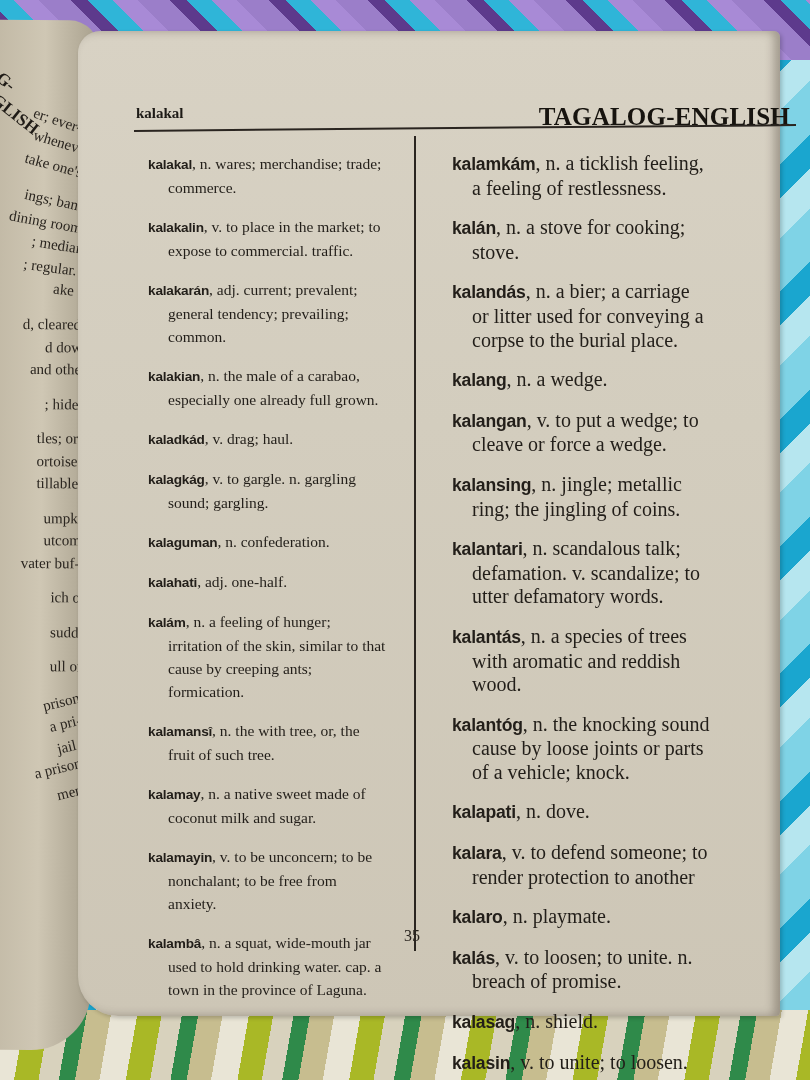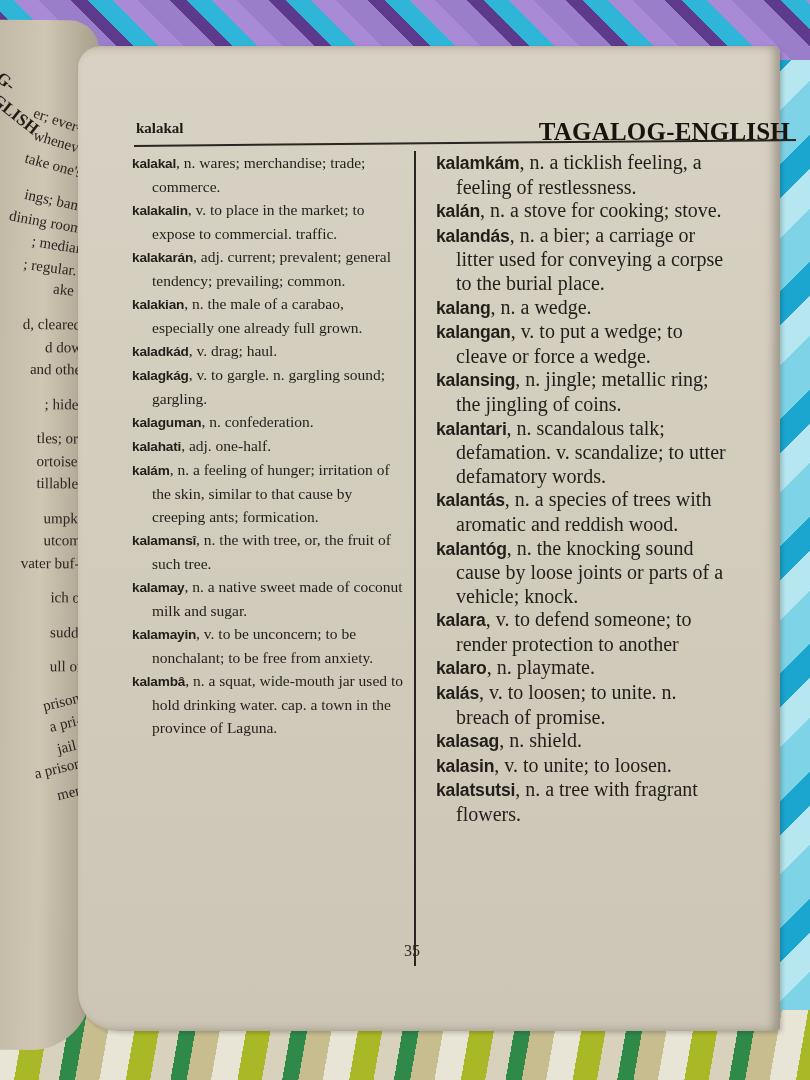--- a/index.html
+++ b/index.html
@@ -26,21 +26,21 @@
     overflow:hidden;
   }
   .left-page .lp-line {
     position:absolute; white-space:nowrap; font-size:15px; color:#2a251f;
   }
   .left-page .lp-head {
     position:absolute; left:30px; top:40px; font-size:17px; font-weight:bold;
     transform: rotate(38deg); transform-origin:left top; color:#1f1b16;
   }
   .page {
-    position:absolute; left:78px; top:46px; width:702px; height:985px;
+    position:absolute; left:78px; top:31px; width:702px; height:985px;
     background: linear-gradient(180deg, #d8d2c4 0%, #d3cdbe 40%, #cdc6b6 100%);
     border-radius: 22px 6px 4px 40px;
     box-shadow: -6px 0 10px rgba(60,50,40,0.35) inset, 2px 2px 4px rgba(0,0,0,0.2);
   }
   .running-head {
     position:absolute; left:58px; top:72px; width:660px; height:28px;
   }
   .rh-left { position:absolute; left:0; top:2px; font-size:15px; font-weight:bold; color:#1d1a16; }
   .rh-right { position:absolute; right:6px; top:0; font-size:25px; font-weight:bold; color:#17140f; letter-spacing:0.2px; }
   .rh-rule {
@@ -48,21 +48,21 @@
     transform: rotate(-0.5deg);
   }
   .col-divider {
     position:absolute; left:336px; top:105px; width:2px; height:815px; background:#2a2520;
   }
   .col {
     position:absolute; top:105px; color:#221e19; font-size:15.5px; line-height:23px;
   }
   .col-left { left:54px; width:272px; }
   .col-right { left:358px; width:290px; font-size:20px; line-height:23.6px; }
-  .entry { margin:0; padding-left:20px; text-indent:-20px; }
+  .entry { margin:16px; padding-left:20px; text-indent:-20px; }
   .hw { font-weight:bold; font-family:"Liberation Sans", "DejaVu Sans", sans-serif; font-size:0.88em; letter-spacing:-0.2px; }
   .col-left .hw { font-weight:bold; }
   .page-number {
     position:absolute; left:326px; top:896px; font-size:16px; color:#2a251f;
   }
 </style>
 </head>
 <body>
 
 <div class="bg-top"></div>
@@ -135,20 +135,21 @@
   <div class="col col-right" id="col-right">
       <p class="entry"><span class="hw">kalamkám</span><span>, n. a ticklish feeling, a feeling of restlessness.</span></p>
       <p class="entry"><span class="hw">kalán</span><span>, n. a stove for cooking; stove.</span></p>
       <p class="entry"><span class="hw">kalandás</span><span>, n. a bier; a carriage or litter used for conveying a corpse to the burial place.</span></p>
       <p class="entry"><span class="hw">kalang</span><span>, n. a wedge.</span></p>
       <p class="entry"><span class="hw">kalangan</span><span>, v. to put a wedge; to cleave or force a wedge.</span></p>
       <p class="entry"><span class="hw">kalansing</span><span>, n. jingle; metallic ring; the jingling of coins.</span></p>
       <p class="entry"><span class="hw">kalantari</span><span>, n. scandalous talk; defamation. v. scandalize; to utter defamatory words.</span></p>
       <p class="entry"><span class="hw">kalantás</span><span>, n. a species of trees with aromatic and reddish wood.</span></p>
       <p class="entry"><span class="hw">kalantóg</span><span>, n. the knocking sound cause by loose joints or parts of a vehicle; knock.</span></p>
+      <p class="entry"><span class="hw">kalapati</span><span>, n. dove.</span></p>
       <p class="entry"><span class="hw">kalara</span><span>, v. to defend someone; to render protection to another</span></p>
       <p class="entry"><span class="hw">kalaro</span><span>, n. playmate.</span></p>
       <p class="entry"><span class="hw">kalás</span><span>, v. to loosen; to unite. n. breach of promise.</span></p>
       <p class="entry"><span class="hw">kalasag</span><span>, n. shield.</span></p>
       <p class="entry"><span class="hw">kalasin</span><span>, v. to unite; to loosen.</span></p>
       <p class="entry"><span class="hw">kalatsutsi</span><span>, n. a tree with fragrant flowers.</span></p>
     </div>
 
   <div class="page-number">35</div>
 </div>

